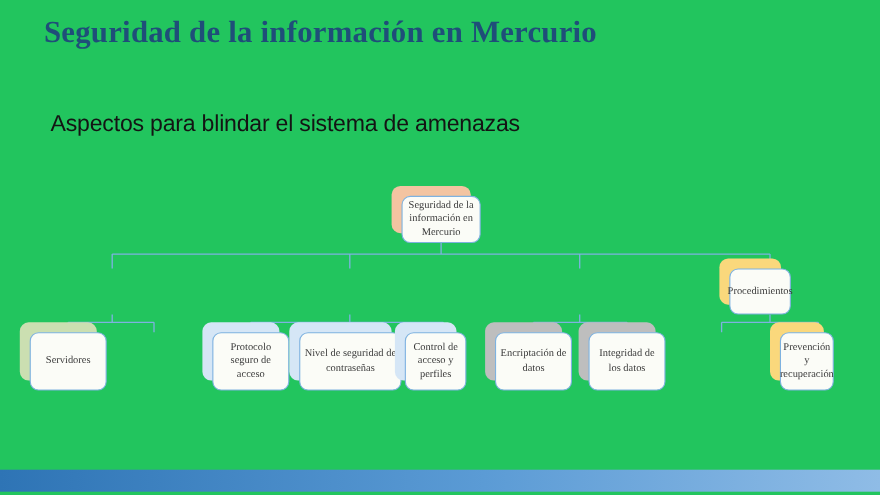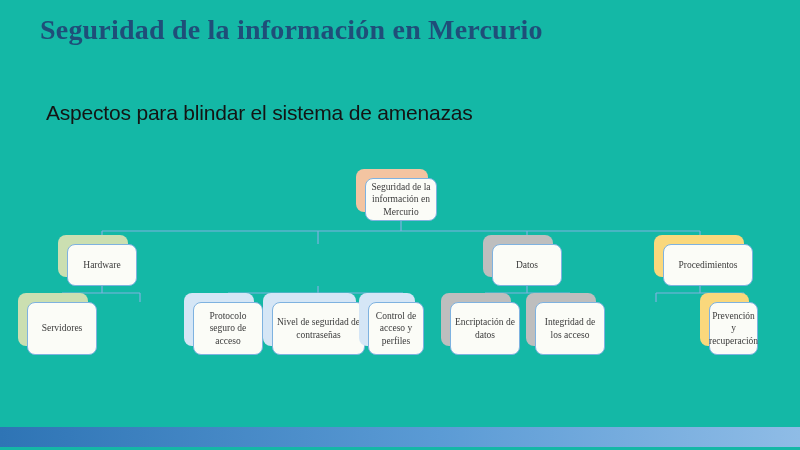--- a/index.html
+++ b/index.html
@@ -1,17 +1,17 @@
 <!DOCTYPE html>
 <html><head>
 <meta charset="utf-8">
 <style>
   html,body{margin:0;padding:0;background:#fff;}
   .slide{
-    position:relative;width:800px;height:450px;background:#14b8a6;
+    position:relative;width:800px;height:450px;background:#22c55e;
     overflow:hidden;font-family:"Liberation Serif",serif;
   }
   .slide-title{
     position:absolute;left:40px;top:14px;width:720px;
     font-family:"Liberation Serif",serif;font-weight:bold;
     font-size:28px;color:#1F4E79;letter-spacing:0.2px;
   }
   .slide-subtitle{
     position:absolute;left:46px;top:101px;width:700px;
     font-family:"Liberation Sans",sans-serif;font-size:21px;
@@ -57,29 +57,21 @@
       <path d="M527 286 V293 M485 293 H570 M485 293 V302 M570 293 V302"></path>
       <path d="M700 286 V293 M656 293 H744 M656 293 V302 M744 293 V302"></path>
     </g>
   </svg>
 
   <div class="node" style="left:365px;top:178px;width:72px;height:43px;">
     <div class="shadow sh-root"></div>
     <div class="box">Seguridad de la información en Mercurio</div>
   </div>
 
-  <div class="node" style="left:67px;top:244px;width:70px;height:42px;">
-    <div class="shadow sh-green"></div>
-    <div class="box">Hardware</div>
-  </div>
-  <div class="node" style="left:492px;top:244px;width:70px;height:42px;">
-    <div class="shadow sh-gray"></div>
-    <div class="box">Datos</div>
-  </div>
-  <div class="node" style="left:663px;top:244px;width:90px;height:42px;text-decoration:underline;">
+  <div class="node" style="left:663px;top:244px;width:56px;height:42px;text-decoration:underline;">
     <div class="shadow sh-yellow"></div>
     <div class="box">Procedimientos</div>
   </div>
 
   <div class="node" style="left:27px;top:302px;width:70px;height:53px;">
     <div class="shadow sh-green"></div>
     <div class="box">Servidores</div>
   </div>
 
   <div class="node" style="left:193px;top:302px;width:70px;height:53px;">
@@ -94,21 +86,21 @@
     <div class="shadow sh-blue"></div>
     <div class="box">Control de acceso y perfiles</div>
   </div>
 
   <div class="node" style="left:450px;top:302px;width:70px;height:53px;">
     <div class="shadow sh-gray"></div>
     <div class="box">Encriptación de datos</div>
   </div>
   <div class="node" style="left:535px;top:302px;width:70px;height:53px;">
     <div class="shadow sh-gray"></div>
-    <div class="box">Integridad de los acceso</div>
+    <div class="box">Integridad de los datos</div>
   </div>
 
   <div class="node" style="left:709px;top:302px;width:49px;height:53px;">
     <div class="shadow sh-yellow"></div>
     <div class="box">Prevención y recuperación</div>
   </div>
 
   <div class="footer-bar"></div>
 </div>
 

